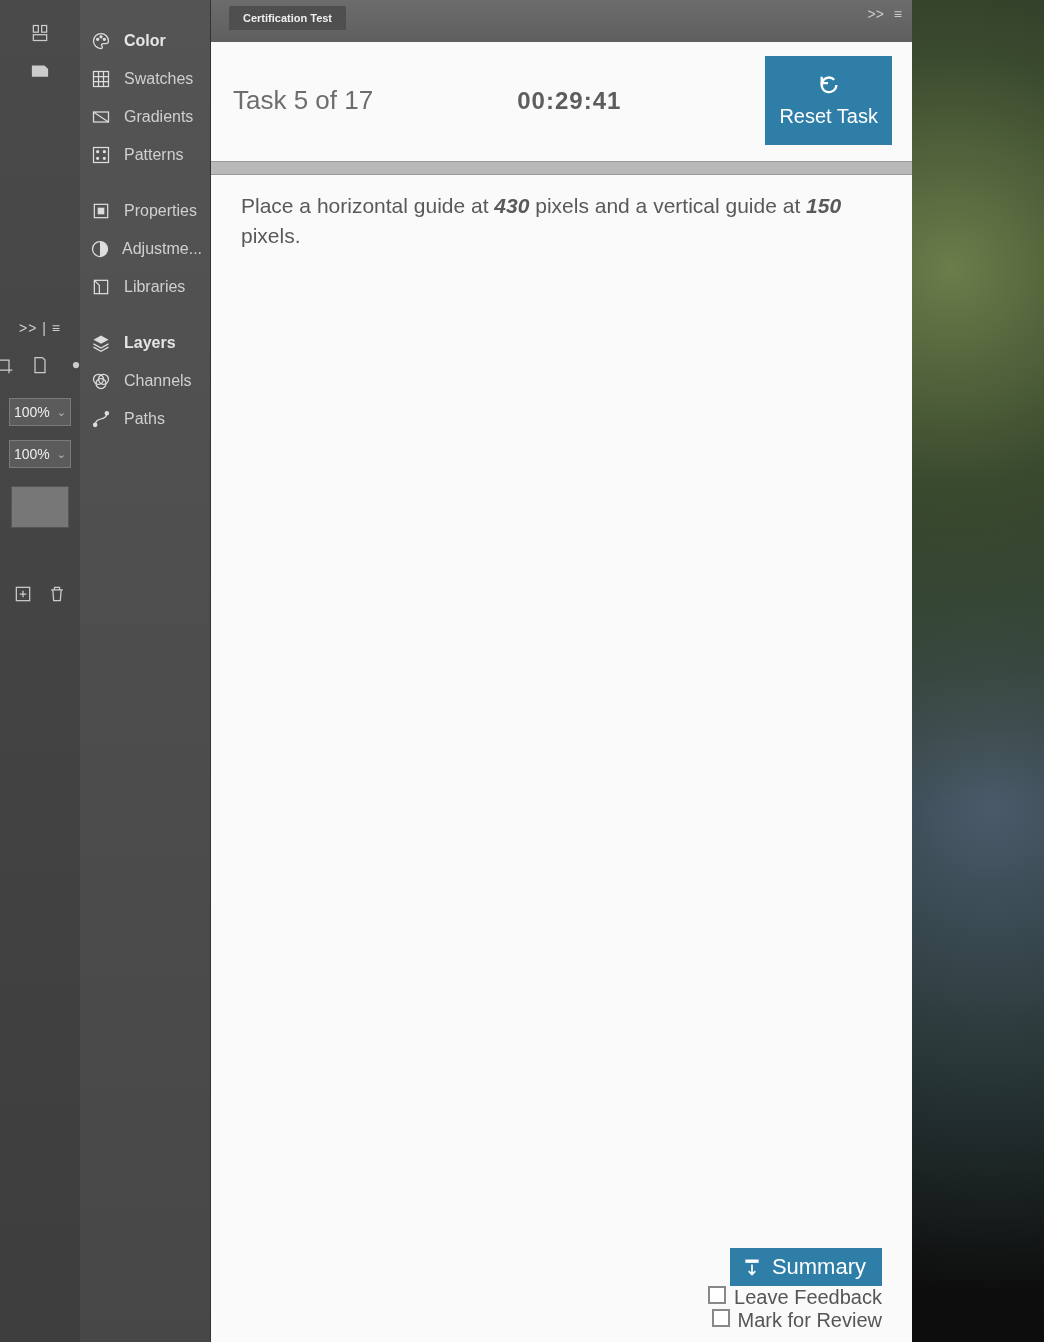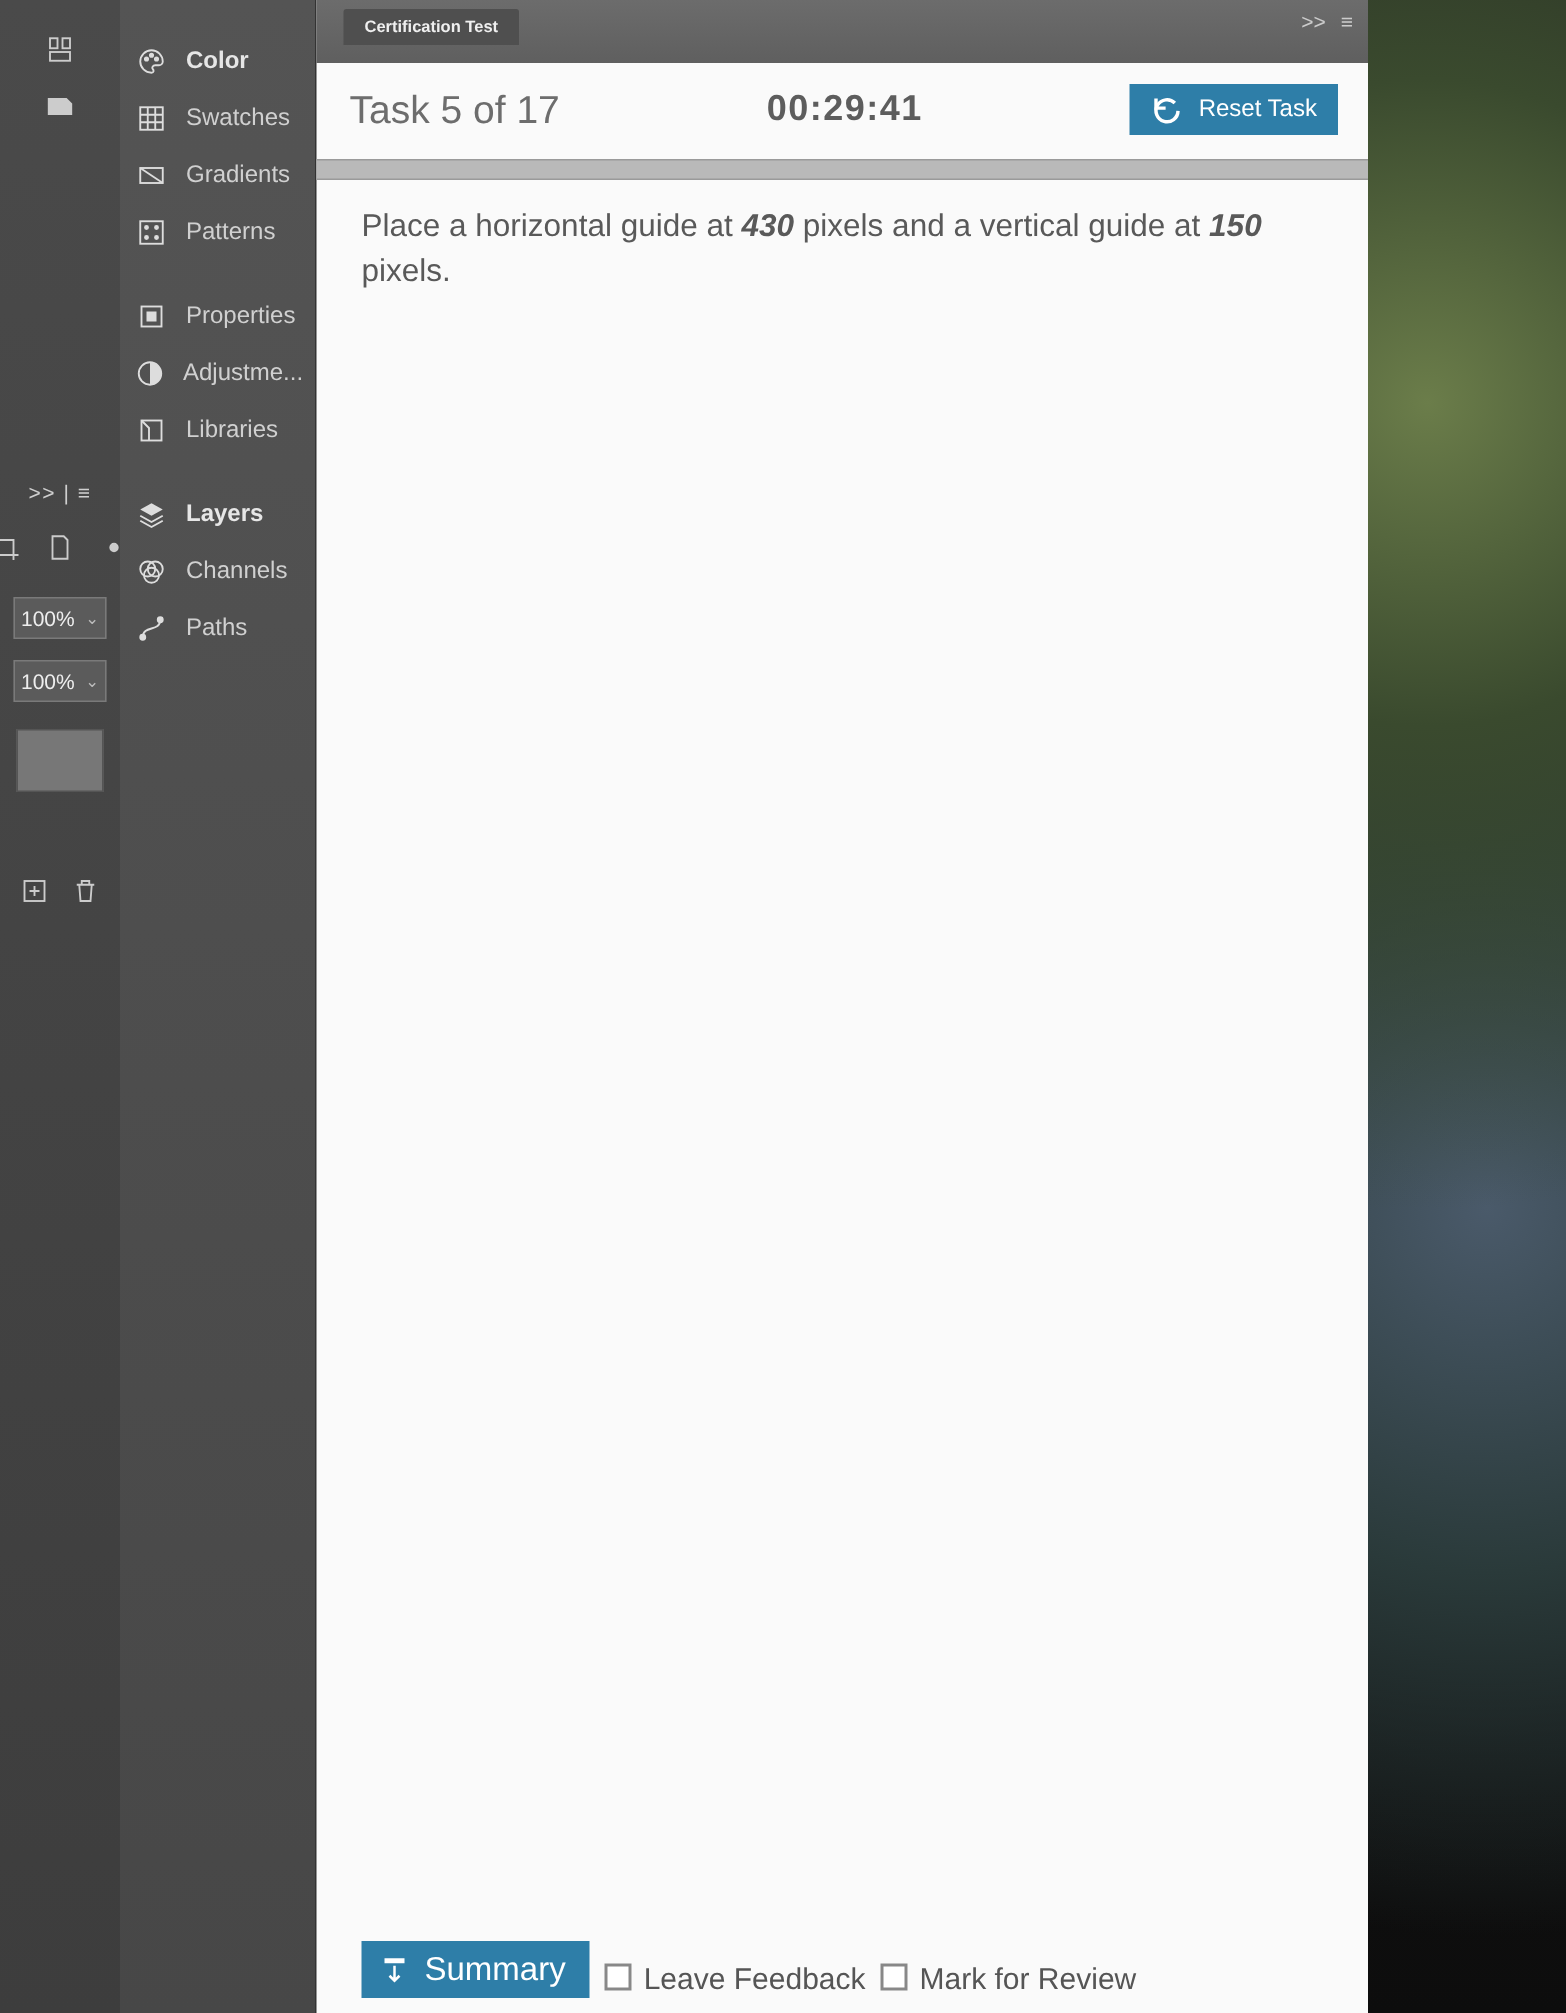--- a/index.html
+++ b/index.html
@@ -91,25 +91,26 @@
 
   .task-bar {
     display:flex; align-items:center; justify-content:space-between;
     padding:14px 20px 10px 22px;
   }
   .task-label { font-size:26px; color:#6d6d6d; }
   .timer { font-size:24px; font-weight:700; color:#5d5d5d; letter-spacing:1px;}
   .btn {
     background:#2e7ea8;
     color:#fff;
-    font-size:16px;
-    padding:6px 14px;
+    font-size:20px;
+    padding:17px 14px;
     display:flex; align-items:center; gap:10px;
     cursor:pointer;
     border:none;
+    flex-direction:column;
   }
   .btn svg { width:22px; height:22px; stroke:#fff; fill:#fff; }
 
   .divider {
     height:14px;
     background:#b9b9b9;
     border-top:1px solid #9a9a9a;
     border-bottom:1px solid #9a9a9a;
     margin:6px 0 16px 0;
   }
@@ -119,21 +120,21 @@
     font-size:21px;
     color:#595959;
     line-height:1.45;
   }
   .instruction b { font-weight:700; font-style:italic; }
 
   .filler { flex:1; }
 
   .summary-area {
     padding:0 30px 10px 30px;
-    display:flex; align-items:flex-end; gap:10px;
+    display:flex; flex-direction:column; align-items:flex-end; 
     font-size:20px; color:#555;
   }
   .summary-btn {
     background:#2e7ea8; color:#fff; font-size:22px; padding:6px 16px 6px 12px;
     display:flex; align-items:center; gap:10px; cursor:pointer;
   }
   .summary-btn svg{ width:20px; height:20px; fill:#fff;}
   .check-row { display:flex; align-items:flex-start; gap:8px; }
   .checkbox {
     width:18px; height:18px; border:2px solid #888; background:#fff;

